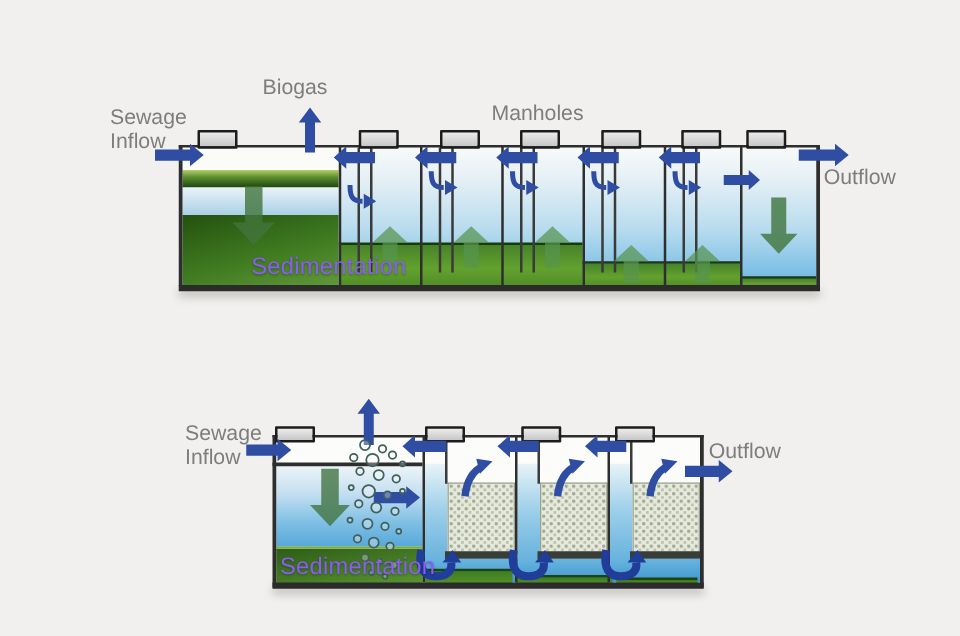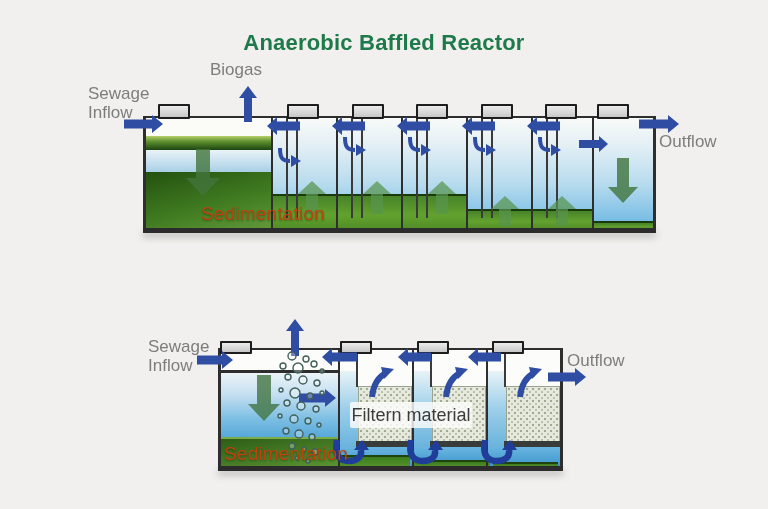--- a/index.html
+++ b/index.html
@@ -2,21 +2,21 @@
 <html><head>
 <meta charset="utf-8">
 <style>
   html,body{margin:0;padding:0;background:#e8e7e5;}
   #canvas{position:relative;width:768px;height:509px;background:#f1f0ee;overflow:hidden;
           font-family:"Liberation Sans","DejaVu Sans",sans-serif;}
   .abs{position:absolute;}
   .title{position:absolute;left:0;right:0;text-align:center;color:#1e7a4a;
          font-weight:700;font-size:22px;letter-spacing:.2px;}
   .lbl{position:absolute;color:#7d7d7d;font-size:17px;line-height:1.1;font-weight:400;}
-  .white-lbl{position:absolute;color:#c2410c;font-size:19px;letter-spacing:.2px;
+  .white-lbl{position:absolute;color:#8b5cf6;font-size:19px;letter-spacing:.2px;
              text-shadow:0 1px 2px rgba(0,0,0,.35);}
   .wall{position:absolute;background:#2e2e2e;}
   .pipe{position:absolute;background:#3a3a3a;width:2px;}
   .cover{position:absolute;width:28px;height:11px;border:2px solid #1d1d1d;border-radius:1px;
          background:linear-gradient(180deg,#ececec,#c7c7c7);}
   .water-top{background:linear-gradient(180deg,#f8faf9 0%,#e3eff5 25%,#b7dbee 60%,#7fc0e6 90%,#68b4e1 100%);}
   .sludge{background:linear-gradient(180deg,#47832a 0%,#63a12f 55%,#4f8d26 100%);border-top:2px solid #1b3a0a;}
   .sludge1{background:linear-gradient(165deg,#24510f 0%,#3f7a20 55%,#61993a 100%);}
   .scum{background:linear-gradient(180deg,#b5d06b 0%,#5d8f2e 40%,#1c4410 100%);}
   .bed{position:absolute;background-color:#e6e9dd;border:1px solid #9aa38e;
@@ -28,21 +28,20 @@
   .bottombar{position:absolute;background:#2b2b2b;box-shadow:0 4px 7px rgba(110,110,105,.45);}
   .filter-band{position:absolute;background:rgba(253,253,251,.82);color:#3c3c3c;font-size:18px;
                display:flex;align-items:center;justify-content:center;border-radius:2px;}
   svg{position:absolute;left:0;top:0;}
 </style>
 </head>
 <body>
 
 <div id="canvas">
 
-  <div class="title" style="top:30px;">Anaerobic Baffled Reactor</div>
 
   <div class="abs" style="left:146px;top:118px;width:125px;height:110px;background:#fbfbf8;"></div>
   <div class="abs scum" style="left:146px;top:136px;width:125px;height:14px;"></div>
   <div class="abs" style="left:146px;top:150px;width:125px;height:22px;background:linear-gradient(180deg,#e9f3f8,#a9d0e5);"></div>
   <div class="abs sludge1" style="left:146px;top:172px;width:125px;height:56px;"></div>
   <div class="abs water-top" style="left:271px;top:118px;width:382px;height:110px;"></div>
   <div class="abs sludge" style="left:271px;top:194px;width:195px;height:34px;"></div>
   <div class="abs sludge" style="left:466px;top:209px;width:126px;height:19px;"></div>
   <div class="abs sludge" style="left:592px;top:221px;width:61px;height:7px;"></div>
 
@@ -108,21 +107,20 @@
   <div class="wall" style="left:486px;top:348px;width:2px;height:118px;"></div>
   <div class="pipe" style="left:356px;top:351px;height:36px;"></div>
   <div class="pipe" style="left:430px;top:351px;height:36px;"></div>
   <div class="pipe" style="left:504px;top:351px;height:36px;"></div>
 
   <div class="cover" style="left:220px;top:341px;height:9px;"></div>
   <div class="cover" style="left:340px;top:341px;height:9px;"></div>
   <div class="cover" style="left:417px;top:341px;height:9px;"></div>
   <div class="cover" style="left:492px;top:341px;height:9px;"></div>
 
-  <div class="filter-band" style="left:350px;top:402px;width:122px;height:26px;">Filtern material</div>
 
   <svg width="768" height="509" viewBox="0 0 768 509">
     <g fill="#2e4da3">
       <polygon points="124,119.5 152,119.5 152,115 163,124 152,133 152,128.5 124,128.5"></polygon>
       <polygon points="244,122 244,98 239,98 248,86 257,98 252,98 252,122"></polygon>
       <polygon points="300,121.5 277,121.5 277,117 267,126 277,135 277,130.5 300,130.5"></polygon>
       <polygon points="365,121.5 342,121.5 342,117 332,126 342,135 342,130.5 365,130.5"></polygon>
       <polygon points="430,121.5 407,121.5 407,117 397,126 407,135 407,130.5 430,130.5"></polygon>
       <polygon points="495,121.5 472,121.5 472,117 462,126 472,135 472,130.5 495,130.5"></polygon>
       <polygon points="560,121.5 537,121.5 537,117 527,126 537,135 537,130.5 560,130.5"></polygon>
@@ -213,20 +211,21 @@
         <circle cx="297" cy="458" r="2"></circle>
         <circle cx="308" cy="461" r="2"></circle>
       </g>
   </svg>
 
   <div class="lbl" style="left:88px;top:85px;">
     <div>Sewage</div>
     <div>Inflow</div>
   </div>
   <div class="lbl" style="left:210px;top:61px;width:80px;text-align:left;">Biogas</div>
+  <div class="lbl" style="left:380px;top:82px;width:100px;text-align:center;">Manholes</div>
   <div class="lbl" style="left:659px;top:133px;">Outflow</div>
   <div class="white-lbl" style="left:201px;top:203px;">Sedimentation</div>
 
   <div class="lbl" style="left:148px;top:338px;">
     <div>Sewage</div>
     <div>Inflow</div>
   </div>
   <div class="lbl" style="left:567px;top:352px;">Outflow</div>
   <div class="white-lbl" style="left:224px;top:443px;">Sedimentation</div>
 

